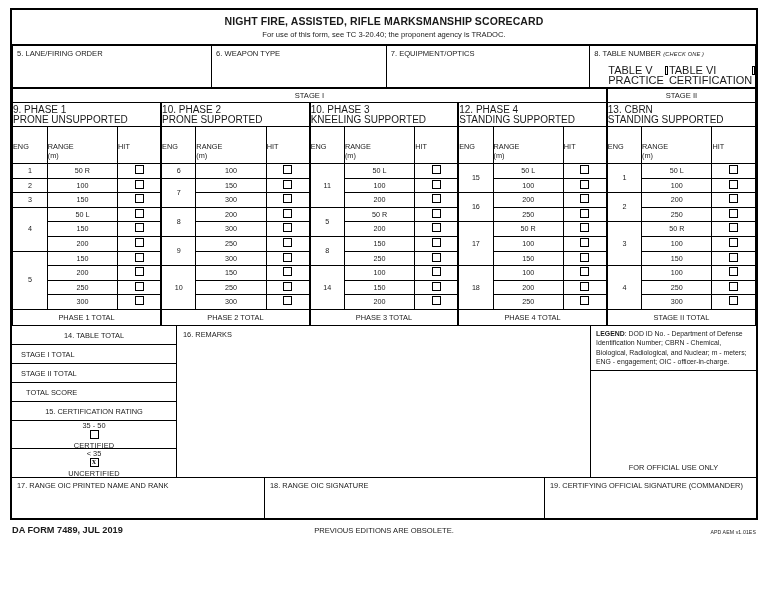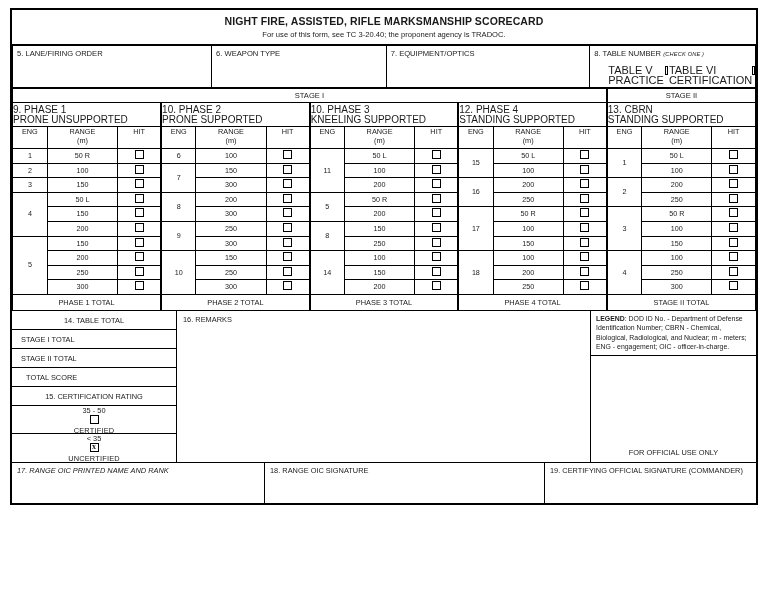--- a/index.html
+++ b/index.html
@@ -50,21 +50,21 @@
   .cb.checked::after{
     content:"x";position:absolute;left:1.4px;top:-2.2px;
     font-size:8px;font-weight:bold;font-family:"Liberation Serif",serif;
   }
   .tn-gap1{width:10px;}
   .tn-gap2{width:9px;}
   .tn-spacer{flex:1;}
   
   .stage{text-align:center;font-size:7.6px;padding:2px 0 2px 0;}
   .phase{text-align:left;font-size:10px;line-height:9.5px;padding:2px 0 2px 0;}
-  .colhead{text-align:center;font-size:7.3px;line-height:9px;padding:0 0 3px 0;}
+  .colhead{text-align:left;font-size:7.3px;line-height:9px;padding:15px 0 3px 0;}
   .dcell{text-align:center;font-size:7.2px;height:13.6px;line-height:13.6px;}
   .dcell.eng{border-right:1px solid #000;}
   .hitcell{text-align:center;height:13.6px;line-height:13.6px;}
   .hitcell .cb{vertical-align:-1px;}
   .grp{border-right:2px solid #000;}
   .totrow td{text-align:center;font-size:7.4px;padding:3px 0 3px 0;}
   
   .lowgrid{display:flex;width:100%;}
   .lowleft{width:165px;border-right:1px solid #000;box-sizing:border-box;}
   .lowmid{flex:1;border-right:1px solid #000;box-sizing:border-box;position:relative;}
@@ -93,21 +93,21 @@
     flex:1;display:flex;align-items:flex-end;justify-content:center;
     font-size:7.4px;padding-bottom:5px;box-sizing:border-box;
   }
   
   .sigrow{display:flex;border-top:1px solid #000;}
   .sig{
     height:40px;font-size:7.4px;padding:3px 0 0 5px;
     box-sizing:border-box;border-right:1px solid #000;
   }
   .sig:last-child{border-right:0;}
-  .sig17{width:253px;font-style:italic;}
+  .sig17{width:253px;}
   .sig18{width:280px;}
   .sig19{flex:1;}
   
   .footer{
     position:relative;width:748px;height:24px;
     font-size:8.6px;padding-top:5px;box-sizing:border-box;
   }
   .f-left{position:absolute;left:2px;top:5px;font-weight:bold;font-size:9.2px;}
   .f-mid{position:absolute;left:0;right:0;top:6px;text-align:center;font-size:7.6px;}
   .f-right{position:absolute;right:2px;top:9px;font-size:5.2px;letter-spacing:.1px;}
@@ -421,13 +421,18 @@
     </div>
 
     <div class="sigrow">
       <div class="sig sig17">17. RANGE OIC PRINTED NAME AND RANK</div>
       <div class="sig sig18">18. RANGE OIC SIGNATURE</div>
       <div class="sig sig19">19. CERTIFYING OFFICIAL SIGNATURE (COMMANDER)</div>
     </div>
 
   </div>
 
+  <div class="footer">
+    <span class="f-left">DA FORM 7489, JUL 2019</span>
+    <span class="f-mid">PREVIOUS EDITIONS ARE OBSOLETE.</span>
+    <span class="f-right">APD AEM v1.01ES</span>
+  </div>
 </div>
 
 </body></html>

